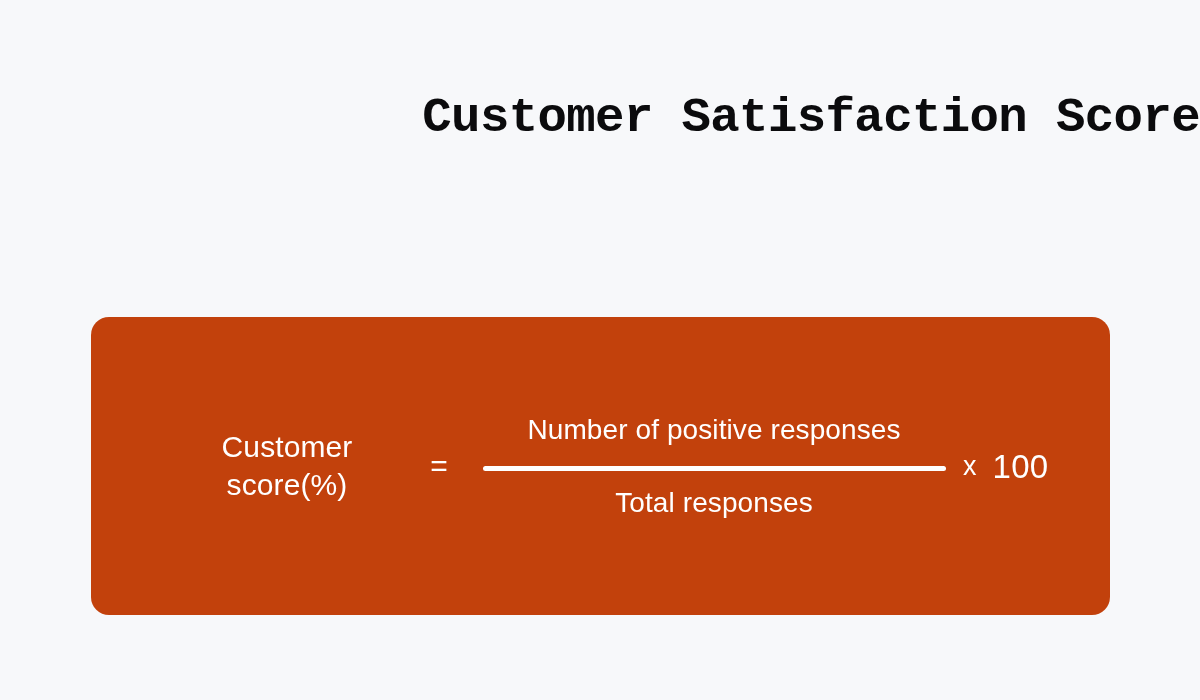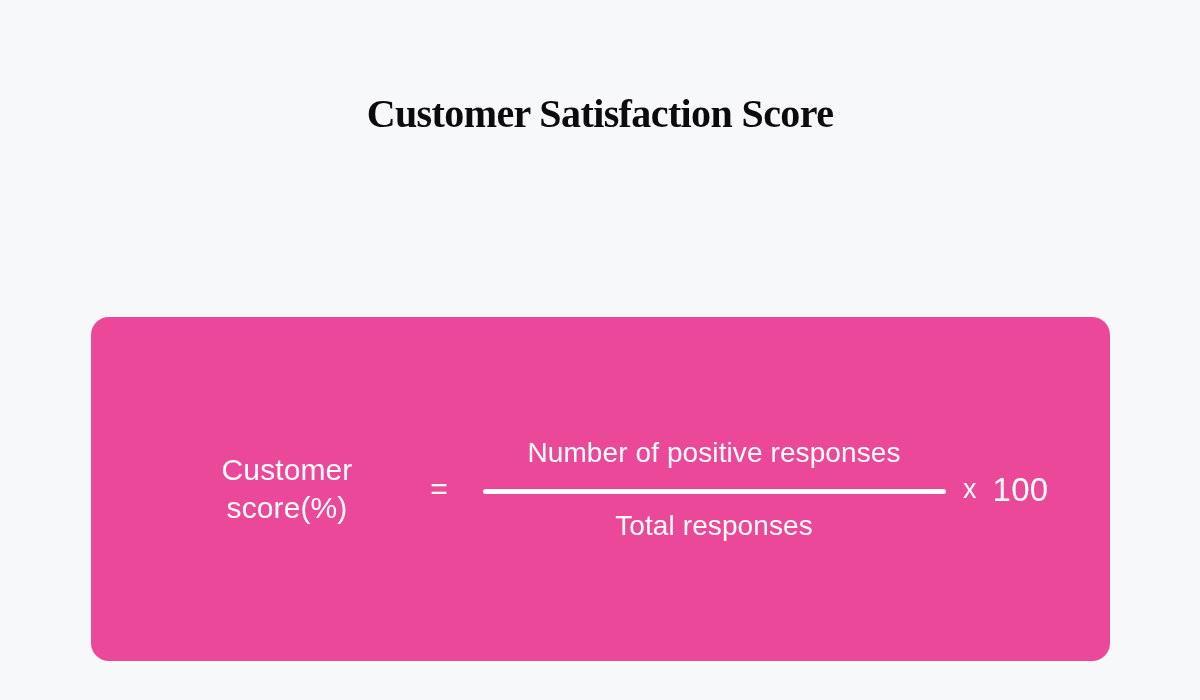--- a/index.html
+++ b/index.html
@@ -24,47 +24,48 @@
   
   .header {
     position: absolute;
     left: 0;
     top: 92px;
     width: 1200px;
     text-align: center;
   }
 
   .page-title {
-    font-size: 40px;
+    font-size: 49px;
     font-weight: 900;
     letter-spacing: -0.6px;
     color: #0b0b0d;
     line-height: 1.08;
     margin: 0;
-    font-family: Liberation Serif, serif;
+    font-family: Liberation Mono, monospace;
+    text-align: right;
   }
 
   .page-subtitle {
     margin: 22px auto 0 auto;
     width: 760px;
     font-size: 29px;
     font-weight: 400;
     color: #121214;
     line-height: 1.32;
     letter-spacing: -0.2px;
   }
 
   
   .formula-card {
     position: absolute;
     left: 91px;
     top: 317px;
     width: 1019px;
-    height: 344px;
-    background: #ec4899;
+    height: 298px;
+    background: #c2410c;
     border-radius: 18px;
     box-sizing: border-box;
   }
 
   .formula-row {
     position: absolute;
     left: 0;
     top: 0;
     width: 100%;
     height: 100%;

